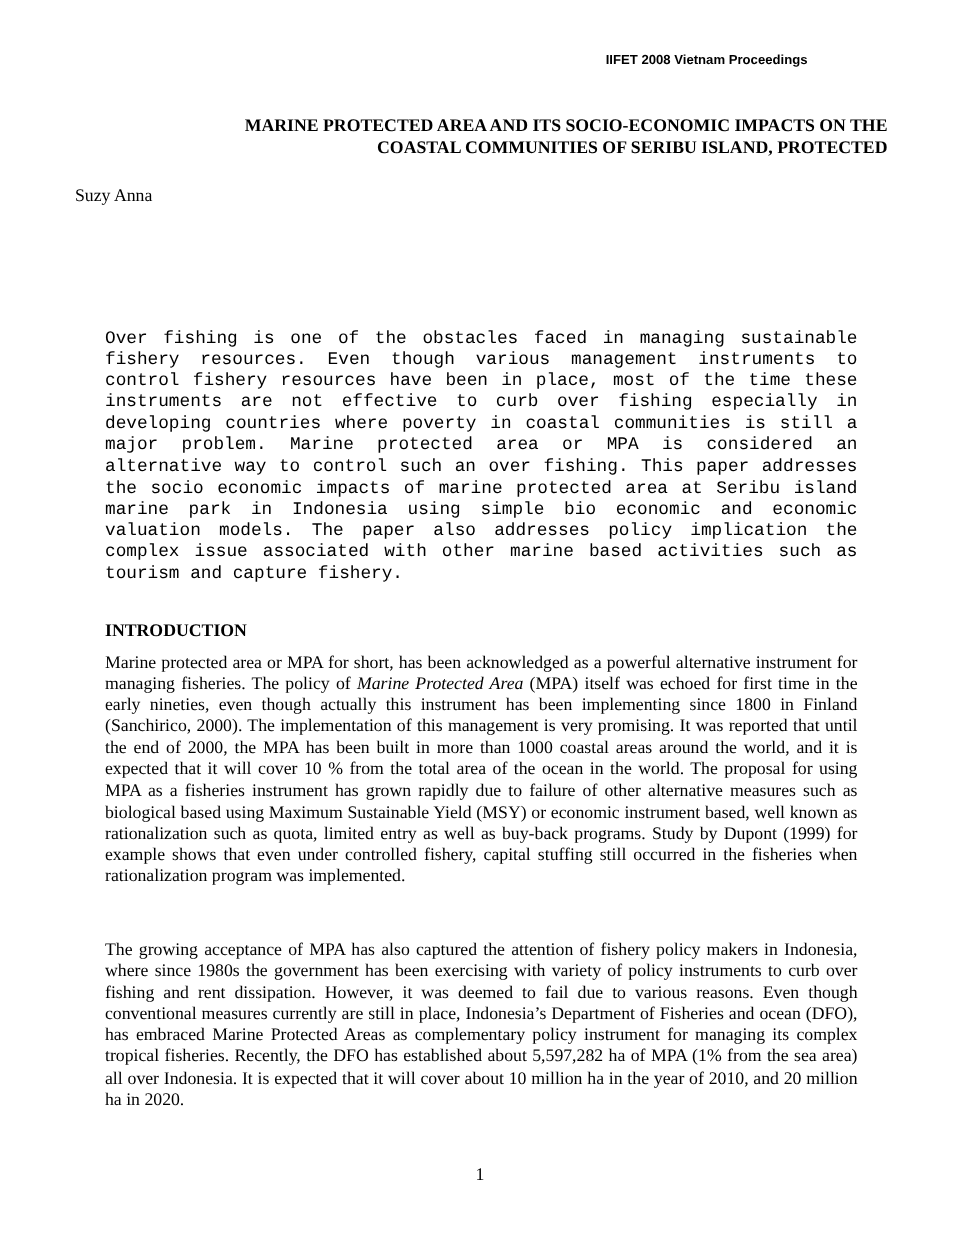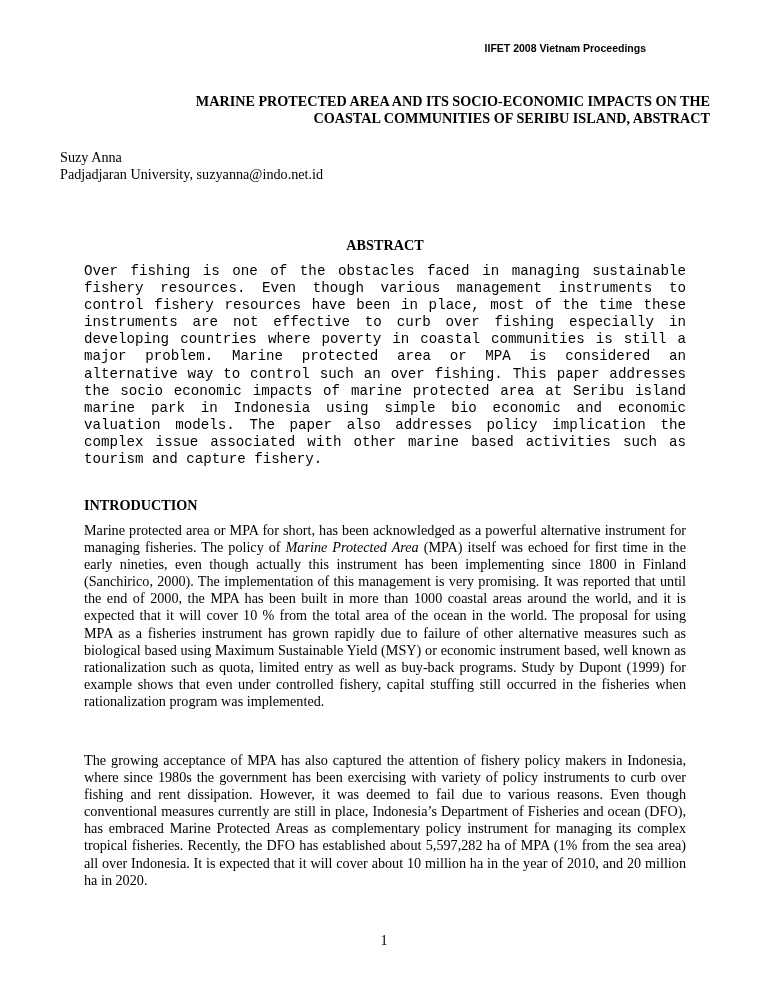--- a/index.html
+++ b/index.html
@@ -38,29 +38,27 @@
   p { margin: 0; }
 </style>
 </head>
 <body>
 
 <div class="page">
   <div class="running-header">IIFET 2008 Vietnam Proceedings</div>
 
   <div class="title serif">
     <div>MARINE PROTECTED AREA AND ITS SOCIO-ECONOMIC IMPACTS ON THE</div>
-    <div>COASTAL COMMUNITIES OF SERIBU ISLAND, ABSTRACT</div>
+    <div>COASTAL COMMUNITIES OF SERIBU ISLAND, PROTECTED</div>
   </div>
 
   <div class="author serif">
     <div>Suzy Anna</div>
-    <div>Padjadjaran University, suzyanna@indo.net.id</div>
   </div>
 
-  <div class="abstract-heading serif">ABSTRACT</div>
 
   <p class="body-block abstract-text serif">Over fishing is one of the obstacles faced in managing sustainable fishery resources. Even though various management instruments to control fishery resources have been in place, most of the time these instruments are not effective to curb over fishing especially in developing countries where poverty in coastal communities is still a major problem. Marine protected area or MPA is considered an alternative way to control such an over fishing. This paper addresses the socio economic impacts of marine protected area at   Seribu island marine park in Indonesia using simple bio economic and economic valuation models. The paper also addresses policy implication the complex issue associated with other marine based activities such as tourism and capture fishery.</p>
 
 
   <div class="intro-heading serif">INTRODUCTION</div>
 
   <p class="body-block p1 serif"><span>Marine protected area or MPA for short, has been acknowledged as a powerful alternative instrument for managing fisheries. The policy of </span><i>Marine Protected Area</i><span> (MPA) itself was echoed for first time in the early nineties, even though actually this instrument has been implementing since 1800 in Finland (Sanchirico, 2000). The implementation of this management is very promising. It was reported that until the end of 2000, the MPA has been built in more than 1000 coastal areas around the world, and it is expected that it will cover 10 % from the total area of the ocean in the world. The proposal for using MPA as a fisheries instrument has grown rapidly due to failure of other alternative measures such as biological based using Maximum Sustainable Yield (MSY) or economic instrument based, well known as rationalization such as quota, limited entry as well as buy-back programs. Study by Dupont (1999) for example shows that even under controlled fishery, capital stuffing still occurred in the fisheries when rationalization program was implemented.</span></p>
 
   <p class="body-block p2 serif">The growing acceptance of MPA has also captured the attention of fishery policy makers in Indonesia, where since 1980s the government has been exercising with variety of policy instruments to curb over fishing and rent dissipation. However, it was deemed to fail due to various reasons. Even though conventional measures currently are still in place, Indonesia’s Department of Fisheries and ocean (DFO), has embraced Marine Protected Areas as complementary policy instrument for managing its complex tropical fisheries. Recently, the DFO has established about 5,597,282 ha of MPA (1% from the sea area) all over Indonesia. It is expected that it will cover about 10 million ha in the year of 2010, and 20 million ha in 2020.</p>
 

